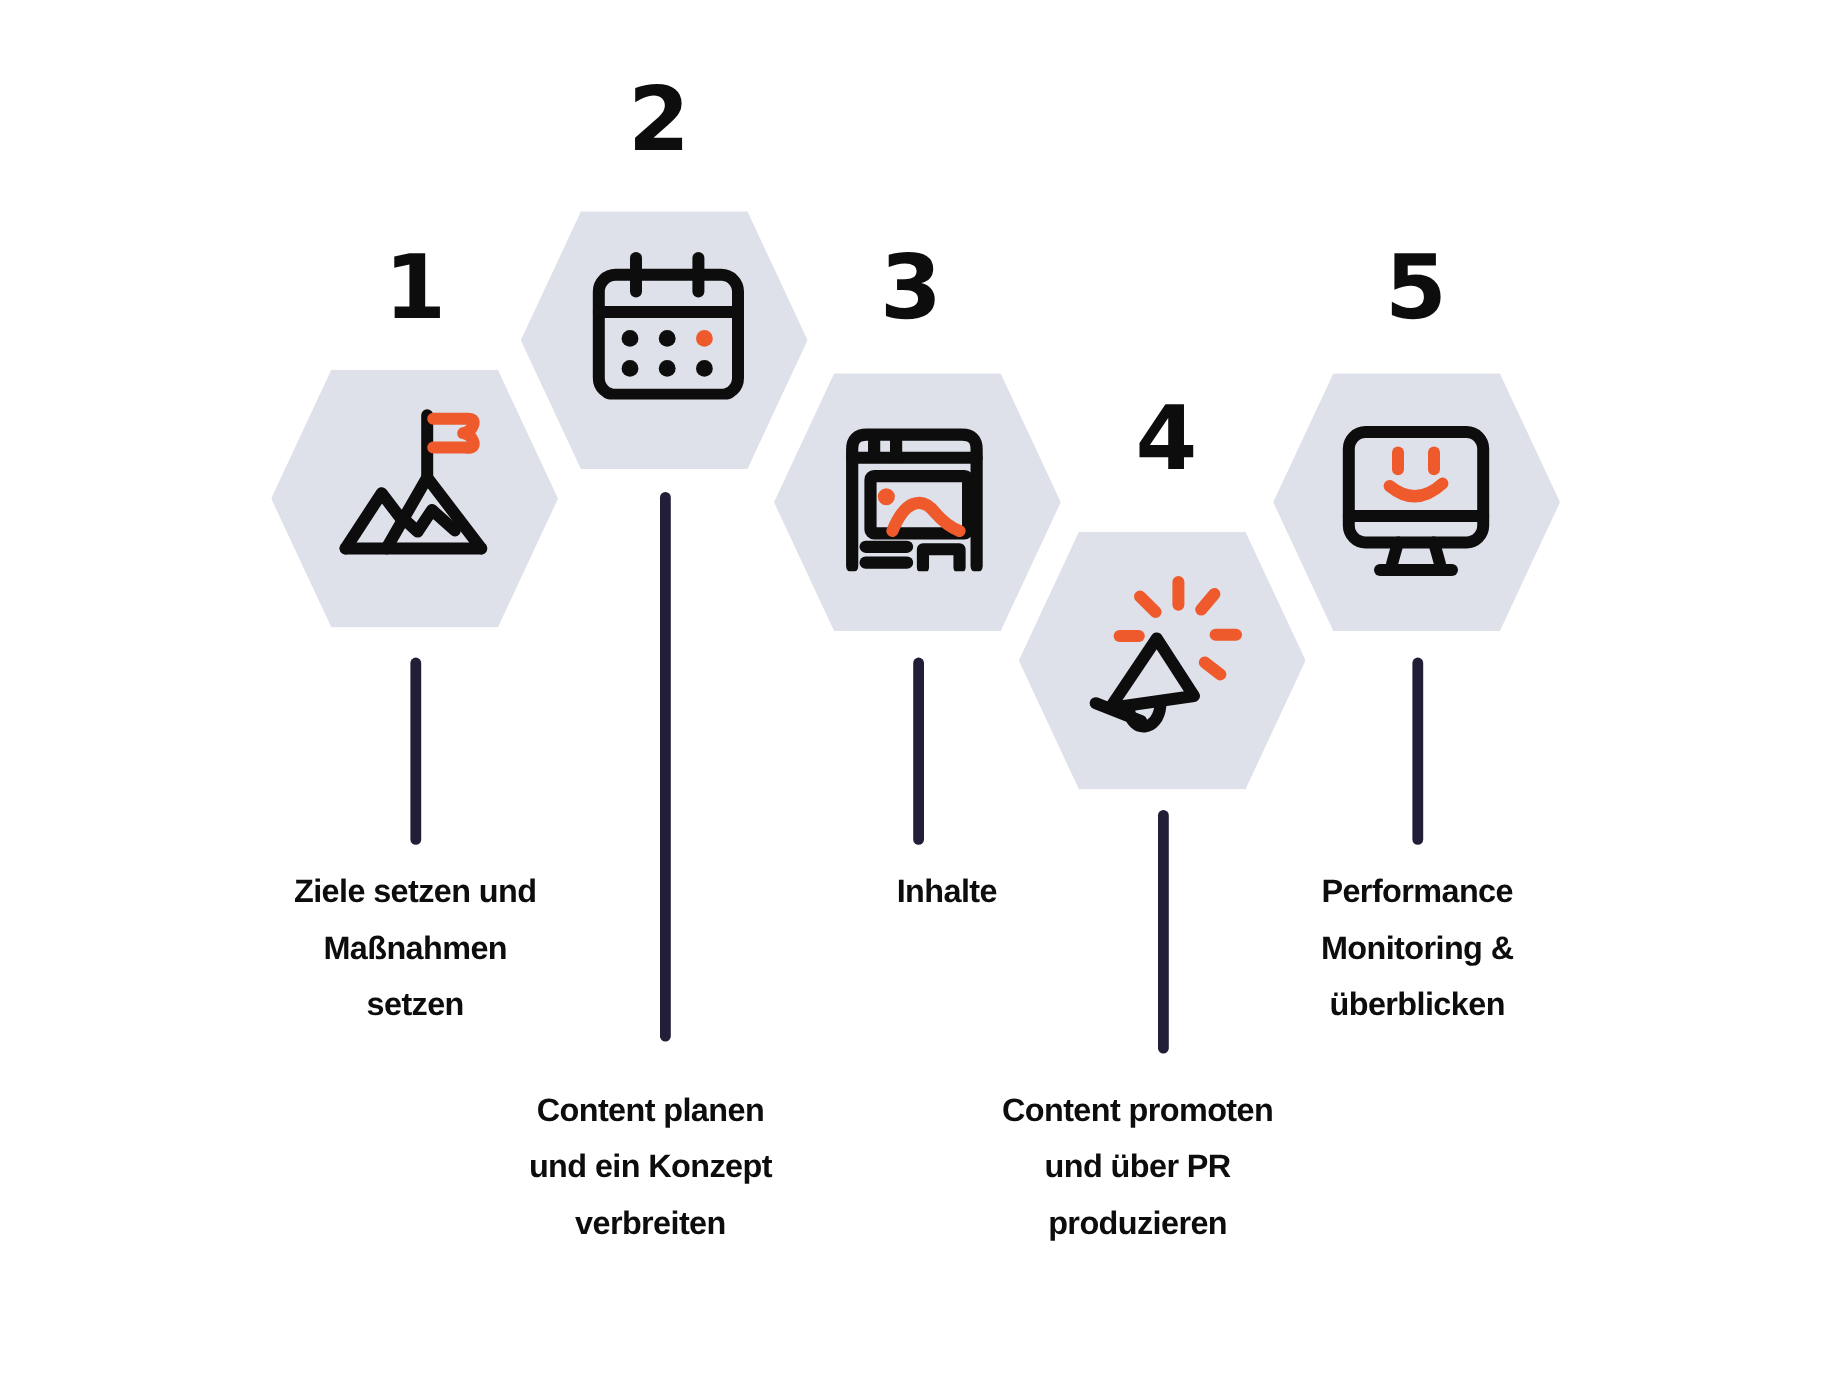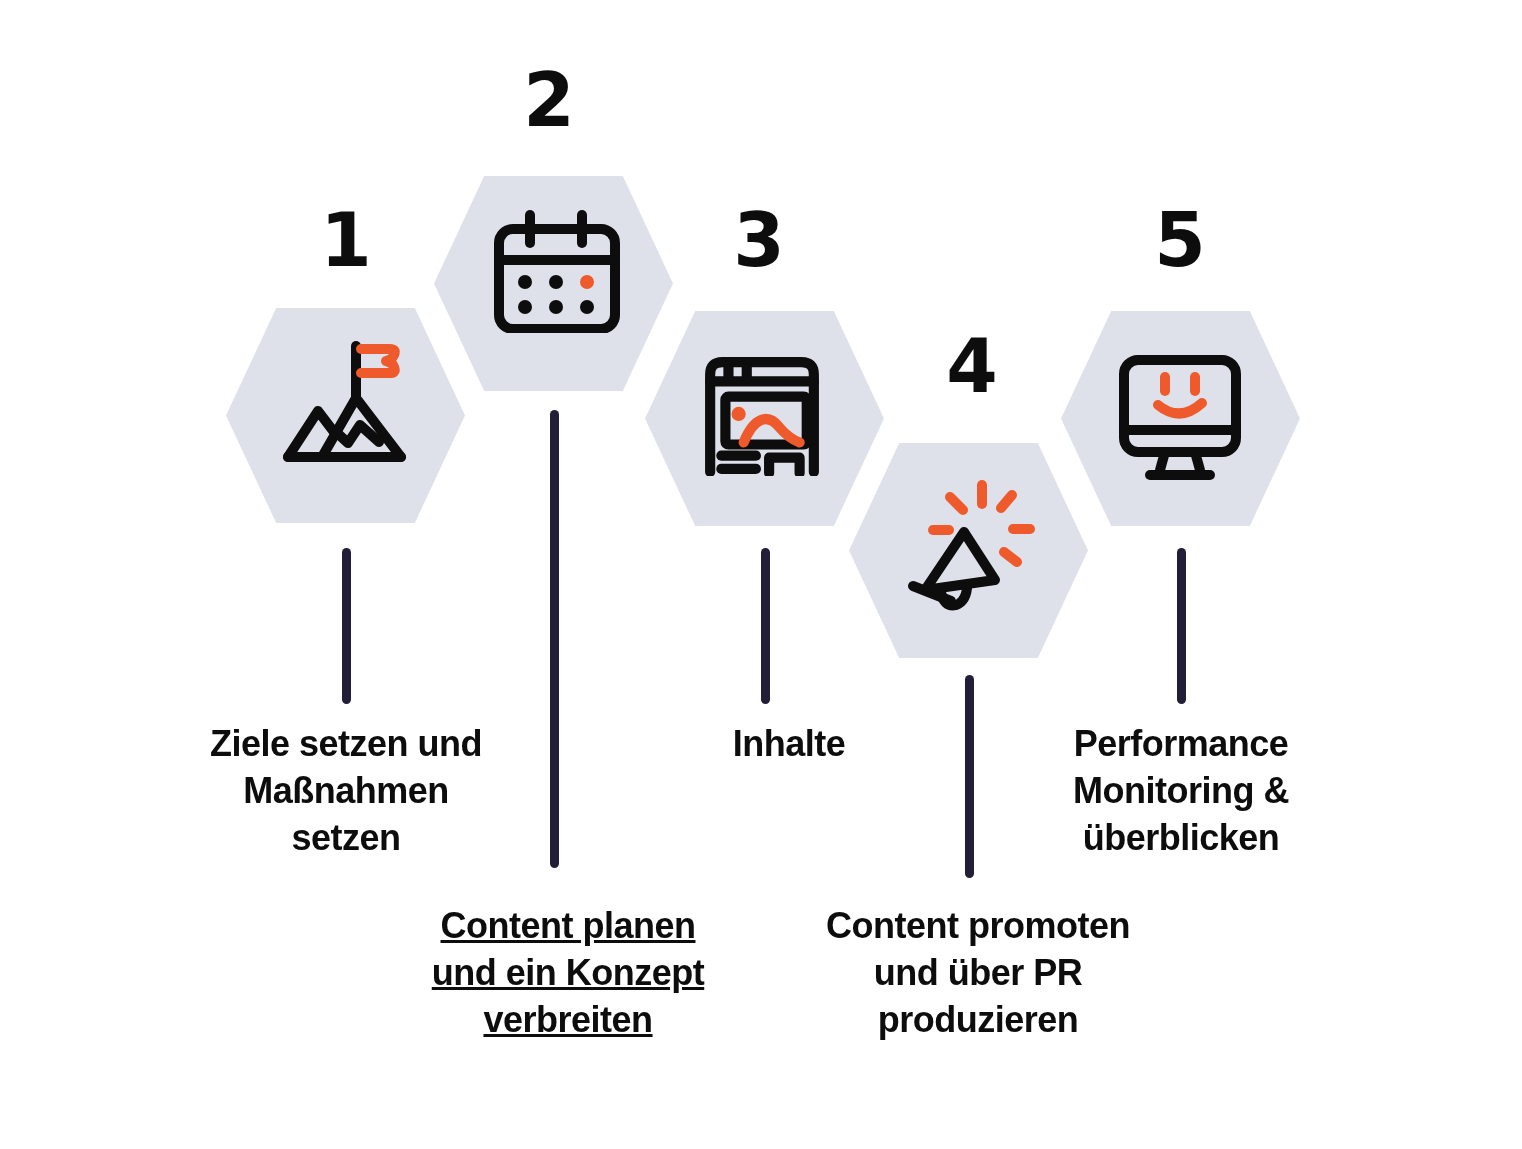--- a/index.html
+++ b/index.html
@@ -19,34 +19,34 @@
   }
   .hex svg{position:absolute;}
   .num{
     position:absolute;width:160px;text-align:center;
     font-family:"DejaVu Sans",sans-serif;font-weight:bold;font-size:74px;line-height:1;
     color:var(--ink);letter-spacing:-2px;
   }
   .connector{position:absolute;width:9px;border-radius:5px;background:var(--line);}
   .label{
     position:absolute;width:440px;text-align:center;color:var(--ink);
-    font-weight:bold;font-size:36px;line-height:47px;letter-spacing:-0.5px;
+    font-weight:bold;font-size:27px;line-height:47px;letter-spacing:-0.5px;
   }
   
   .h1{left:226px;top:308px;} .h2{left:434px;top:176px;} .h3{left:645px;top:311px;}
   .h4{left:849px;top:443px;} .h5{left:1061px;top:311px;}
   .n1{left:265px;top:203px;} .n2{left:468px;top:63px;} .n3{left:678px;top:203px;}
   .n4{left:891px;top:329px;} .n5{left:1099px;top:203px;}
   .c1{left:342px;top:548px;height:156px;}
   .c2{left:550px;top:410px;height:458px;}
   .c3{left:761px;top:548px;height:156px;}
   .c4{left:965px;top:675px;height:203px;}
   .c5{left:1177px;top:548px;height:156px;}
-  .t1{left:126px;top:720px;} .t2{left:348px;top:902px;text-decoration:underline;} .t3{left:569px;top:720px;}
-  .t4{left:758px;top:902px;} .t5{left:961px;top:720px;}
+  .t1{left:126px;top:720px;} .t2{left:322px;top:902px;} .t3{left:569px;top:720px;}
+  .t4{left:728px;top:902px;} .t5{left:961px;top:720px;}
   .i1{left:50px;top:28px;width:160px;height:130px;}
   .i2{left:57px;top:27px;width:130px;height:130px;}
   .i3{left:56px;top:43px;width:122px;height:122px;}
   .i4{left:56px;top:37px;width:140px;height:140px;}
   .i5{left:55px;top:40px;width:130px;height:130px;}
   
   .sk{stroke:var(--ink);fill:none;stroke-width:10;stroke-linecap:round;stroke-linejoin:round;}
   .sa{stroke:var(--accent);fill:none;stroke-width:10;stroke-linecap:round;stroke-linejoin:round;}
   .fk{fill:var(--ink);}
   .fa{fill:var(--accent);}

